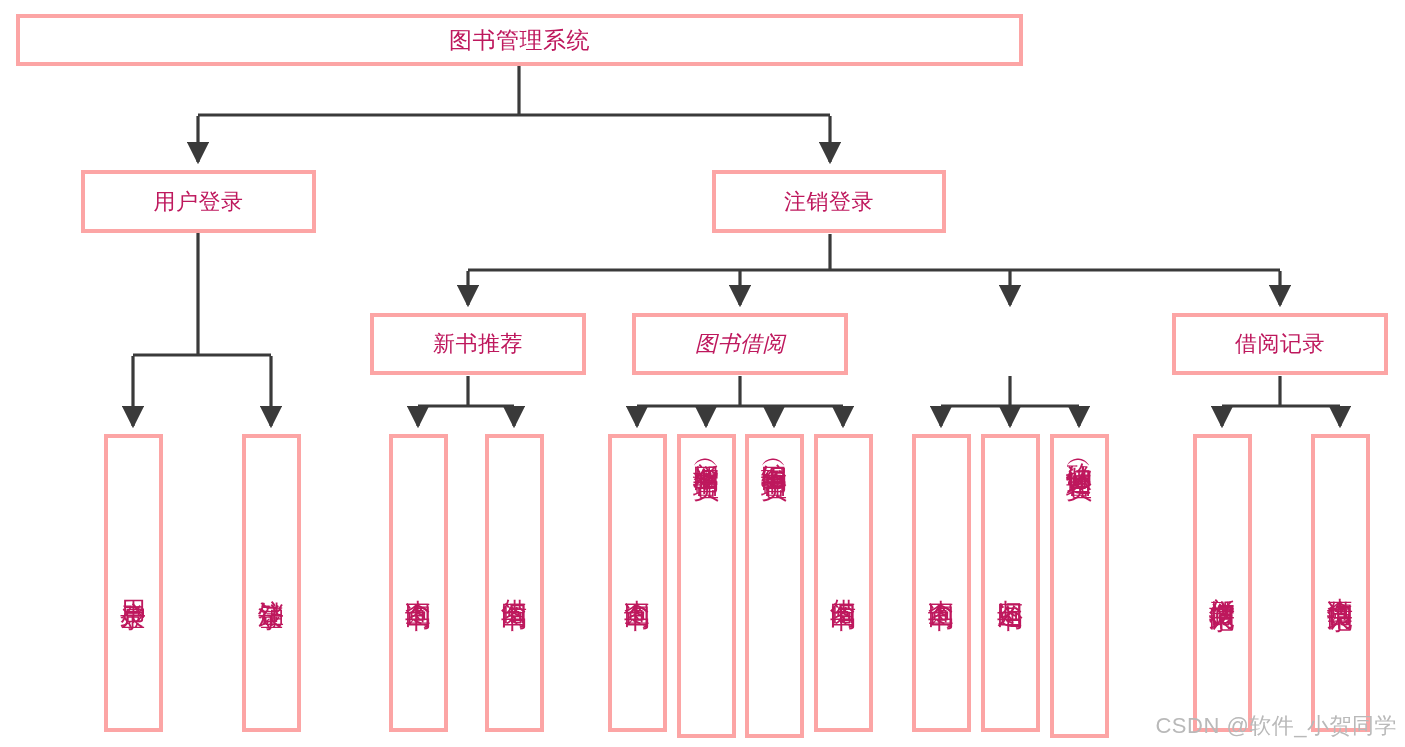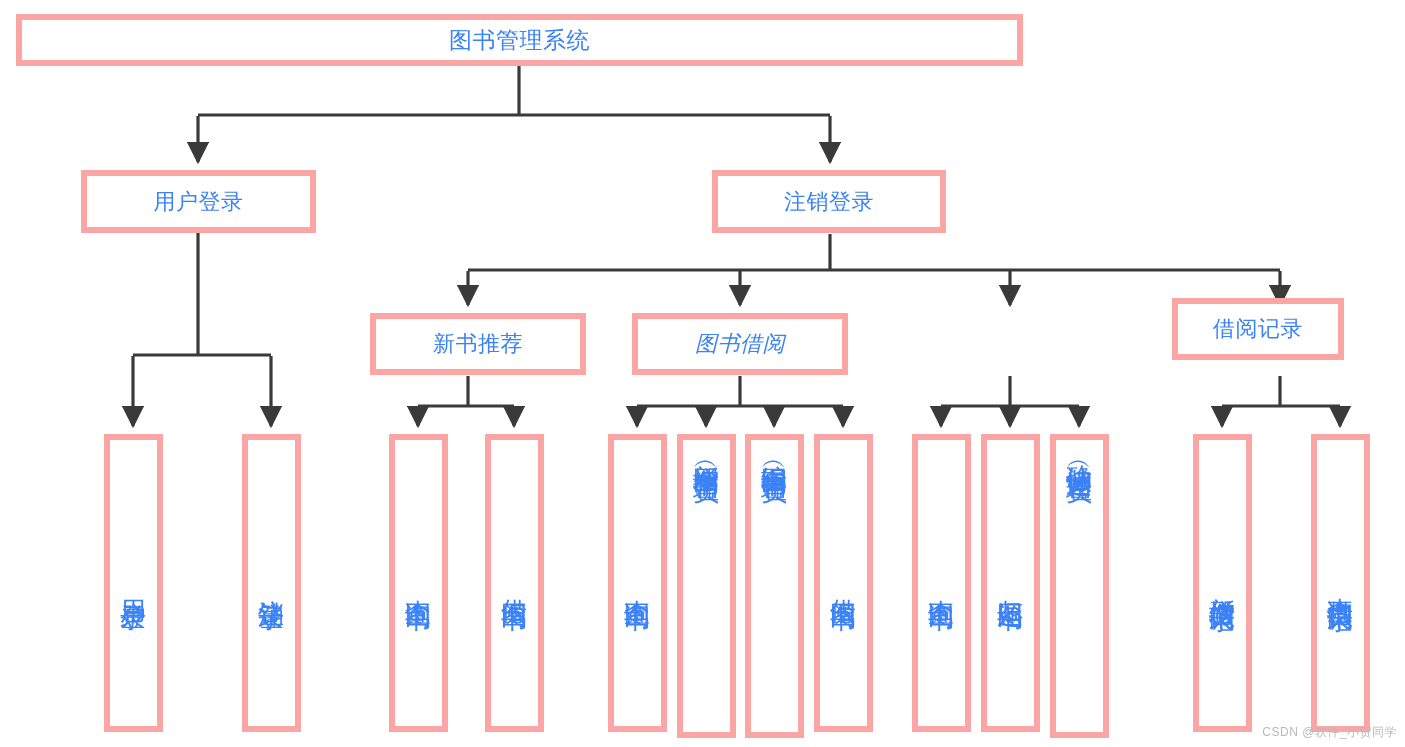--- a/index.html
+++ b/index.html
@@ -22,25 +22,25 @@
     left: 0;
     top: 0;
     width: 1405px;
     height: 747px;
     pointer-events: none;
   }
   .node {
     position: absolute;
     box-sizing: border-box;
     background: #ffffff;
-    border: 6px solid #fca5a5;
+    border: 4px solid #fca5a5;
     display: flex;
     align-items: center;
     justify-content: center;
-    color: #3b82f6;
+    color: #be185d;
     z-index: 2;
   }
   .node .lbl {
     display: block;
     line-height: 1.06;
     text-align: center;
     white-space: pre-line;
   }
   
   .node.horiz .lbl {
@@ -64,21 +64,21 @@
     margin: 0 auto;
   }
   .node.vert.midtext {
     align-items: center;
     padding-top: 0;
   }
   .watermark {
     position: absolute;
     right: 8px;
     bottom: 6px;
-    font-size: 12px;
+    font-size: 22px;
     color: #b9b9b9;
     z-index: 5;
     white-space: nowrap;
     letter-spacing: 0.5px;
   }
 </style>
 </head>
 <body>
 
 <div id="canvas">
@@ -144,21 +144,21 @@
   <div class="node horiz" style="left:712px; top:170px; width:234px; height:63px;">
     <span class="lbl">注销登录</span>
   </div>
 
   <div class="node horiz" style="left:370px; top:313px; width:216px; height:62px;">
     <span class="lbl">新书推荐</span>
   </div>
   <div class="node horiz" style="left:632px; top:313px; width:216px; height:62px;font-style:italic;">
     <span class="lbl">图书借阅</span>
   </div>
-  <div class="node horiz" style="left:1172px; top:298px; width:172px; height:62px;">
+  <div class="node horiz" style="left:1172px; top:313px; width:216px; height:62px;">
     <span class="lbl">借阅记录</span>
   </div>
 
   <div class="node vert midtext" style="left:104px; top:434px; width:59px; height:298px;">
     <span class="lbl">用户登录</span>
   </div>
   <div class="node vert midtext" style="left:242px; top:434px; width:59px; height:298px;">
     <span class="lbl">注销登录</span>
   </div>
 

